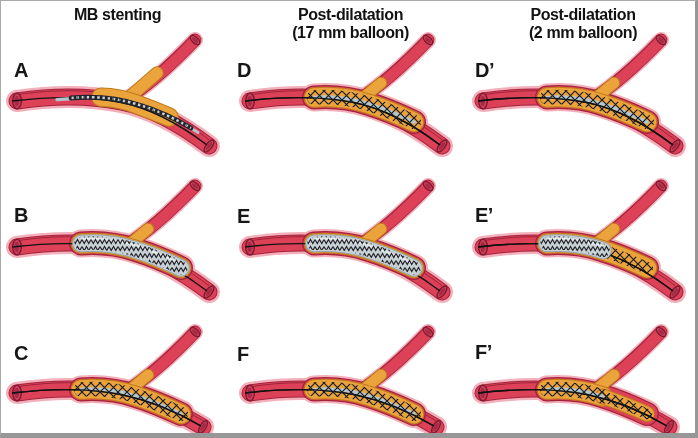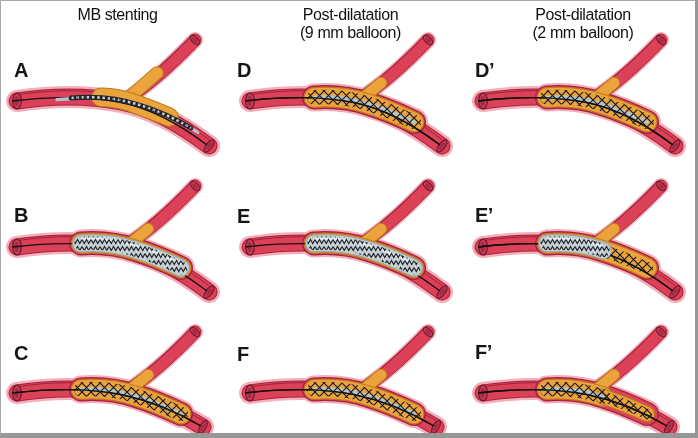--- a/index.html
+++ b/index.html
@@ -10,21 +10,21 @@
     background:#ffffff;
     border-top:1px solid #a9a9a9;
     border-left:1px solid #a9a9a9;
     border-right:3px solid #979797;
     border-bottom:5px solid #979797;
     overflow:hidden;
     font-family:"Liberation Sans", sans-serif;
   }
   .col-header{
     position:absolute;top:5px;width:233px;
-    text-align:center;font-weight:normal;font-size:16px;line-height:18px;
+    text-align:center;font-weight:bold;font-size:16px;line-height:18px;
     color:#121212;letter-spacing:-0.4px;
   }
   .col-header span{display:block;}
   .panel{position:absolute;width:233px;height:146px;}
   .panel-art{position:absolute;left:0;top:0;overflow:visible;}
   .panel-label{
     position:absolute;font-weight:bold;font-size:20px;color:#161616;
     letter-spacing:-0.5px;line-height:20px;
   }
   .defs-holder{position:absolute;width:0;height:0;}
@@ -44,21 +44,21 @@
       </pattern>
     </defs>
   </svg>
 
   <div class="col-header" style="left:0px;">
     <span>MB stenting</span>
     <span></span>
   </div>
   <div class="col-header" style="left:233px;">
     <span>Post-dilatation</span>
-    <span>(9 mm balloon)</span>
+    <span>(17 mm balloon)</span>
   </div>
   <div class="col-header" style="left:466px;width:232px;">
     <span>Post-dilatation</span>
     <span>(2 mm  balloon)</span>
   </div>
 
   <div class="panel" style="left:0px;top:0px;">
     <div class="panel-label" style="left:13px;top:59px;">A</div>
     <svg class="panel-art" width="233" height="168" viewBox="0 0 233 168">
         <path d="M 16 100 C 50 95 85 94 120 101 C 145 106 175 120 208 145" fill="none" stroke="#F3AFBA" stroke-width="22" stroke-linecap="round"></path>

